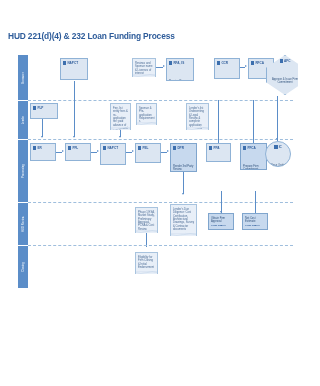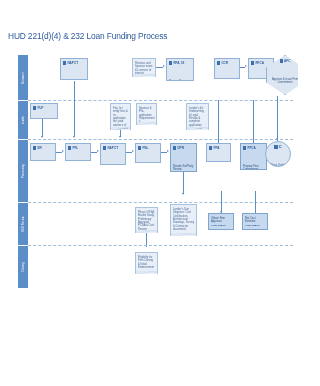--- a/index.html
+++ b/index.html
@@ -3,21 +3,21 @@
 <meta charset="utf-8">
 <style>
   html,body{margin:0;padding:0;}
   body{
     width:298px;height:386px;background:#ffffff;
     font-family:"Liberation Sans", sans-serif;
     overflow:hidden;position:relative;
   }
   #page-title{
     position:absolute;left:8px;top:31px;
-    font-size:8.4px;font-weight:normal;color:#2E5C9A;
+    font-size:8.4px;font-weight:bold;color:#2E5C9A;
     letter-spacing:-0.15px;white-space:nowrap;
   }
   #canvas{position:absolute;left:18px;top:55px;width:275px;height:205px;}
 
   .lane{position:absolute;left:0;width:275px;box-sizing:border-box;}
   .lane-strip{
     position:absolute;left:0;top:0;width:10px;height:100%;
     background:#5B8DC8;box-sizing:border-box;
   }
   .lane-strip-label{

